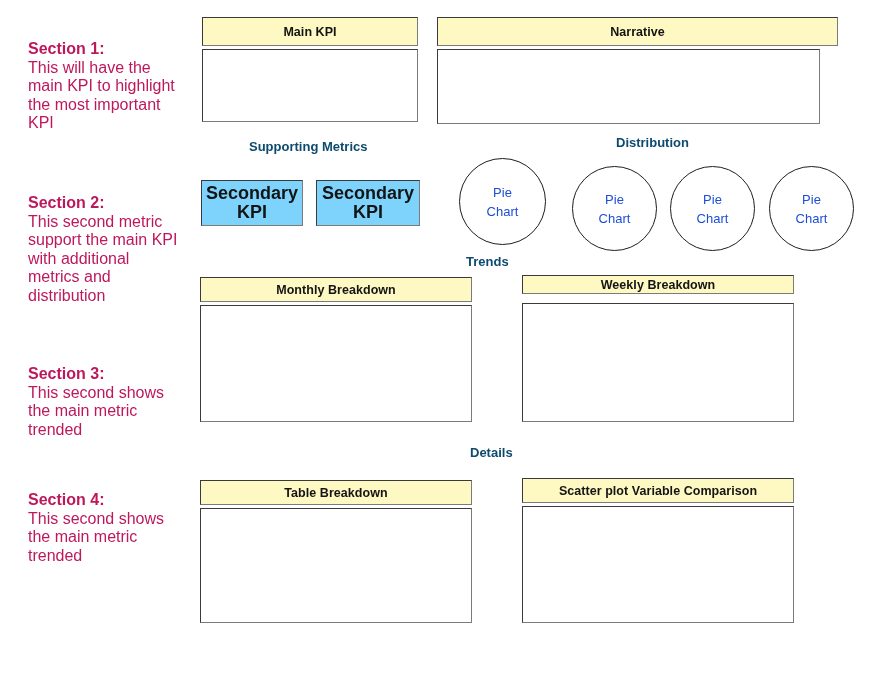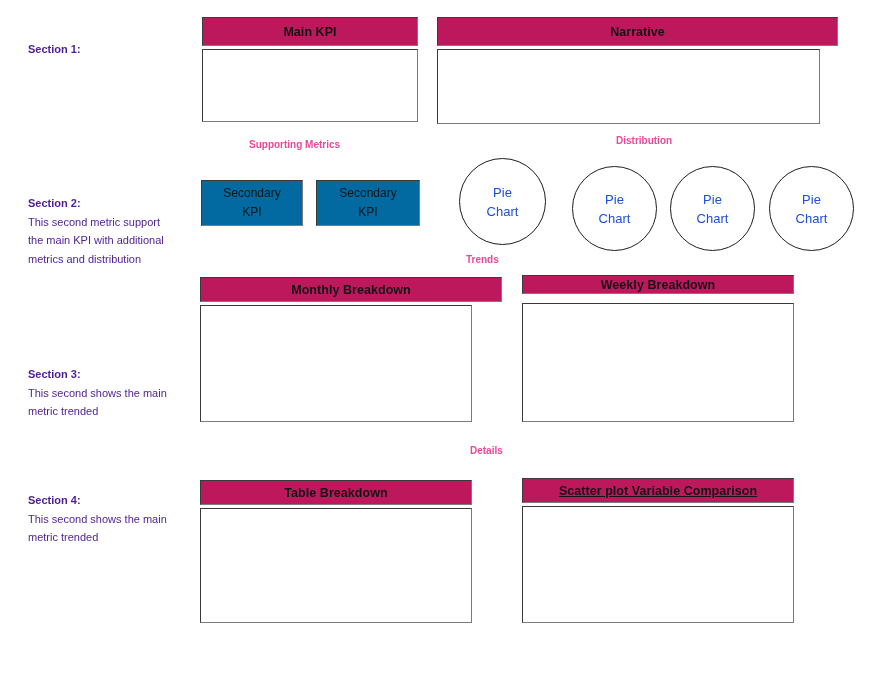--- a/index.html
+++ b/index.html
@@ -23,23 +23,23 @@
     top: 0;
     width: 877px;
     height: 673px;
   }
 
   
   .section-note {
     position: absolute;
     left: 28px;
     width: 150px;
-    font-size: 11px;
+    font-size: 16px;
     line-height: 18.5px;
-    color: #4c1d95;
+    color: #be185d;
   }
   .section-note .note-title {
     font-weight: bold;
     display: block;
   }
   .section-note .note-body {
     display: block;
     font-weight: normal;
   }
   #note-1 { top: 40px; }
@@ -47,62 +47,62 @@
   #note-3 { top: 365px; }
   #note-4 { top: 491px; }
 
   
   .panel-header {
     position: absolute;
     box-sizing: border-box;
     border: 1.6px solid #7b7b7b;
     border-top-color: #3a3a3a;
     border-left-color: #3a3a3a;
-    background: #be185d;
+    background: #fef9c3;
     display: flex;
     align-items: center;
     justify-content: center;
     font-size: 12.5px;
     font-weight: bold;
     color: #141414;
     letter-spacing: 0.05px;
   }
   .panel-body {
     position: absolute;
     box-sizing: border-box;
     border: 1.6px solid #7b7b7b;
     border-top-color: #3a3a3a;
     border-left-color: #3a3a3a;
     background: #ffffff;
   }
 
   
   .group-label {
     position: absolute;
-    font-size: 10px;
+    font-size: 13px;
     font-weight: bold;
-    color: #ec4899;
+    color: #0c4a6e;
     white-space: nowrap;
     text-align: center;
   }
 
   
   .kpi-tile {
     position: absolute;
     box-sizing: border-box;
     border: 1.6px solid #7b7b7b;
     border-top-color: #3a3a3a;
     border-left-color: #3a3a3a;
-    background: #0369a1;
+    background: #7dd3fc;
     display: flex;
     align-items: center;
     justify-content: center;
     text-align: center;
-    font-size: 12px;
-    font-weight: normal;
+    font-size: 18px;
+    font-weight: bold;
     line-height: 19px;
     color: #141414;
   }
 
   
   .pie-placeholder {
     position: absolute;
     box-sizing: border-box;
     border: 1.5px solid #1e1e1e;
     border-radius: 50%;
@@ -117,20 +117,21 @@
     color: #1d4ed8;
   }
 </style>
 </head>
 <body>
 
 <div id="canvas">
 
   <div class="section-note" id="note-1">
     <span class="note-title">Section 1:</span>
+    <span class="note-body">This will have the main KPI to highlight the most important KPI</span>
   </div>
 
   <div class="section-note" id="note-2">
     <span class="note-title">Section 2:</span>
     <span class="note-body">This second metric support the main KPI with additional metrics and distribution</span>
   </div>
 
   <div class="section-note" id="note-3">
     <span class="note-title">Section 3:</span>
     <span class="note-body">This second shows the main metric trended</span>
@@ -170,27 +171,27 @@
   <div class="pie-placeholder" style="left:670px; top:166px; width:85px; height:85px;">
     <span>Pie<br>Chart</span>
   </div>
 
   <div class="pie-placeholder" style="left:769px; top:166px; width:85px; height:85px;">
     <span>Pie<br>Chart</span>
   </div>
 
   <div class="group-label" style="left:466px; top:254px;">Trends</div>
 
-  <div class="panel-header" style="left:200px; top:277px; width:302px; height:25px;">Monthly Breakdown</div>
+  <div class="panel-header" style="left:200px; top:277px; width:272px; height:25px;">Monthly Breakdown</div>
   <div class="panel-body" style="left:200px; top:305px; width:272px; height:117px;"></div>
 
   <div class="panel-header" style="left:522px; top:275px; width:272px; height:19px;">Weekly Breakdown</div>
   <div class="panel-body" style="left:522px; top:303px; width:272px; height:119px;"></div>
 
   <div class="group-label" style="left:470px; top:445px;">Details</div>
 
   <div class="panel-header" style="left:200px; top:480px; width:272px; height:25px;">Table Breakdown</div>
   <div class="panel-body" style="left:200px; top:508px; width:272px; height:115px;"></div>
 
-  <div class="panel-header" style="left:522px; top:478px; width:272px; height:25px;text-decoration:underline;">Scatter plot Variable Comparison</div>
+  <div class="panel-header" style="left:522px; top:478px; width:272px; height:25px;">Scatter plot Variable Comparison</div>
   <div class="panel-body" style="left:522px; top:506px; width:272px; height:117px;"></div>
 
 </div>
 
 </body></html>

